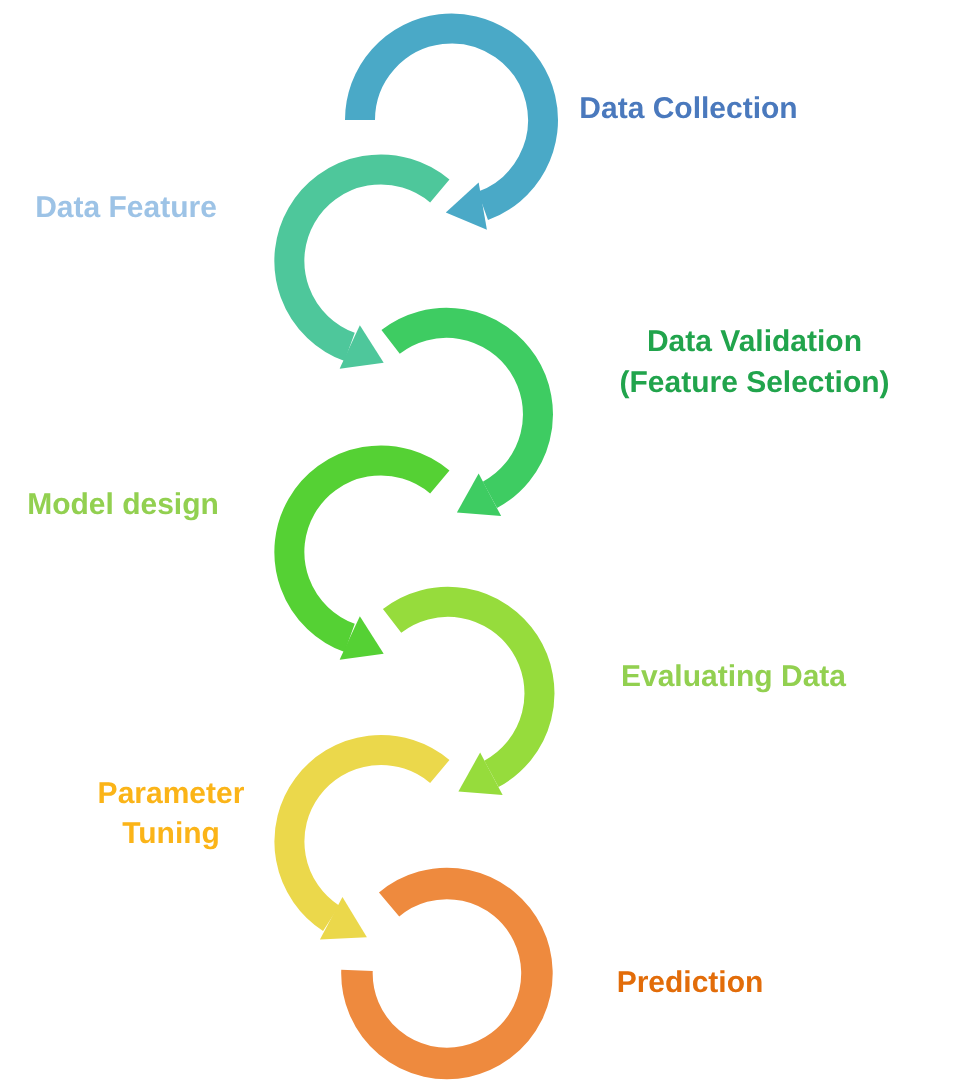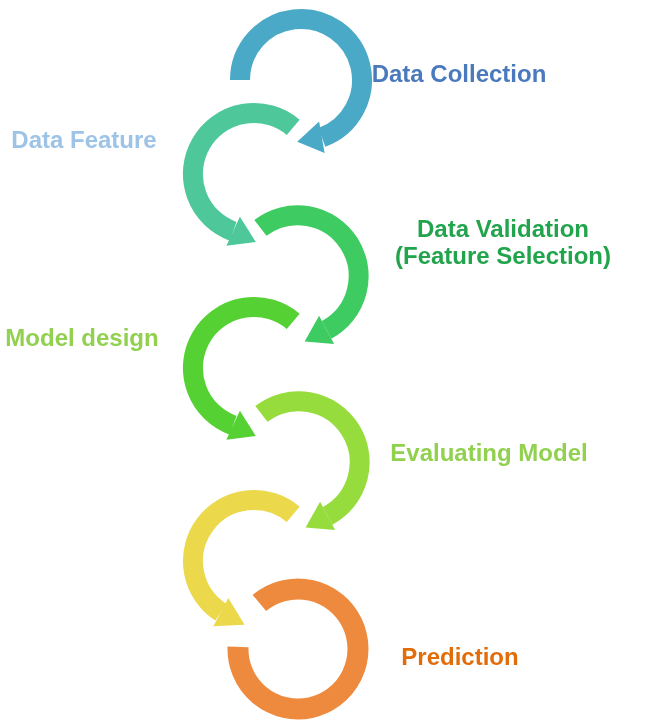--- a/index.html
+++ b/index.html
@@ -25,21 +25,21 @@
     left: 0;
     top: 0;
     width: 100%;
     height: 100%;
     pointer-events: none;
   }
   .step-label {
     position: absolute;
     transform: translate(-50%, -50%);
     font-weight: bold;
-    font-size: 24px;
+    font-size: 20px;
     line-height: 27px;
     text-align: center;
     white-space: nowrap;
     letter-spacing: 0px;
   }
 </style>
 </head>
 <body>
 
 <div class="canvas">
@@ -80,19 +80,23 @@
         <div>Data Feature</div>
       </div>
       <div class="step-label" style="left: 503px; top: 242px; color: rgb(33, 164, 76);">
         <div>Data Validation</div>
         <div>(Feature Selection)</div>
       </div>
       <div class="step-label" style="left: 82px; top: 337px; color: rgb(146, 208, 80);">
         <div>Model design</div>
       </div>
       <div class="step-label" style="left: 489px; top: 452px; color: rgb(146, 208, 80);">
-        <div>Evaluating Model</div>
+        <div>Evaluating Data</div>
+      </div>
+      <div class="step-label" style="left: 114px; top: 543px; color: rgb(251, 180, 24);">
+        <div>Parameter</div>
+        <div>Tuning</div>
       </div>
       <div class="step-label" style="left: 460px; top: 625px; color: rgb(226, 108, 9); margin-top: 31px;">
         <div>Prediction</div>
       </div>
     </div>
 </div>
 
 </body></html>

